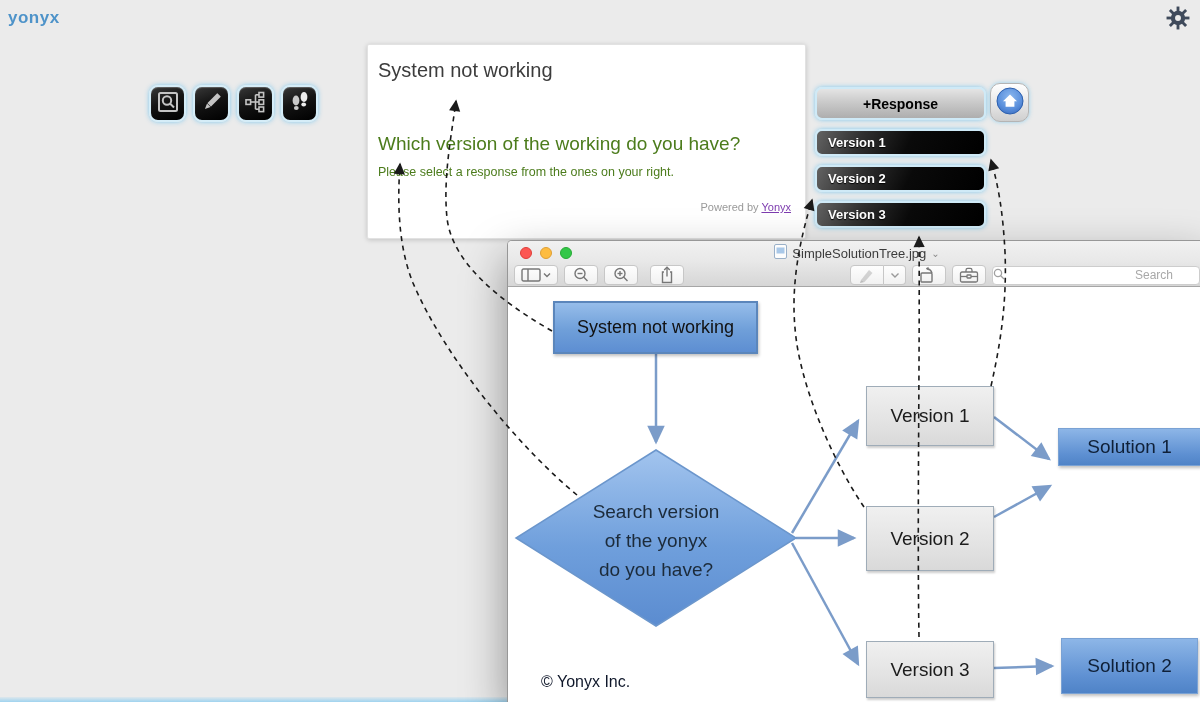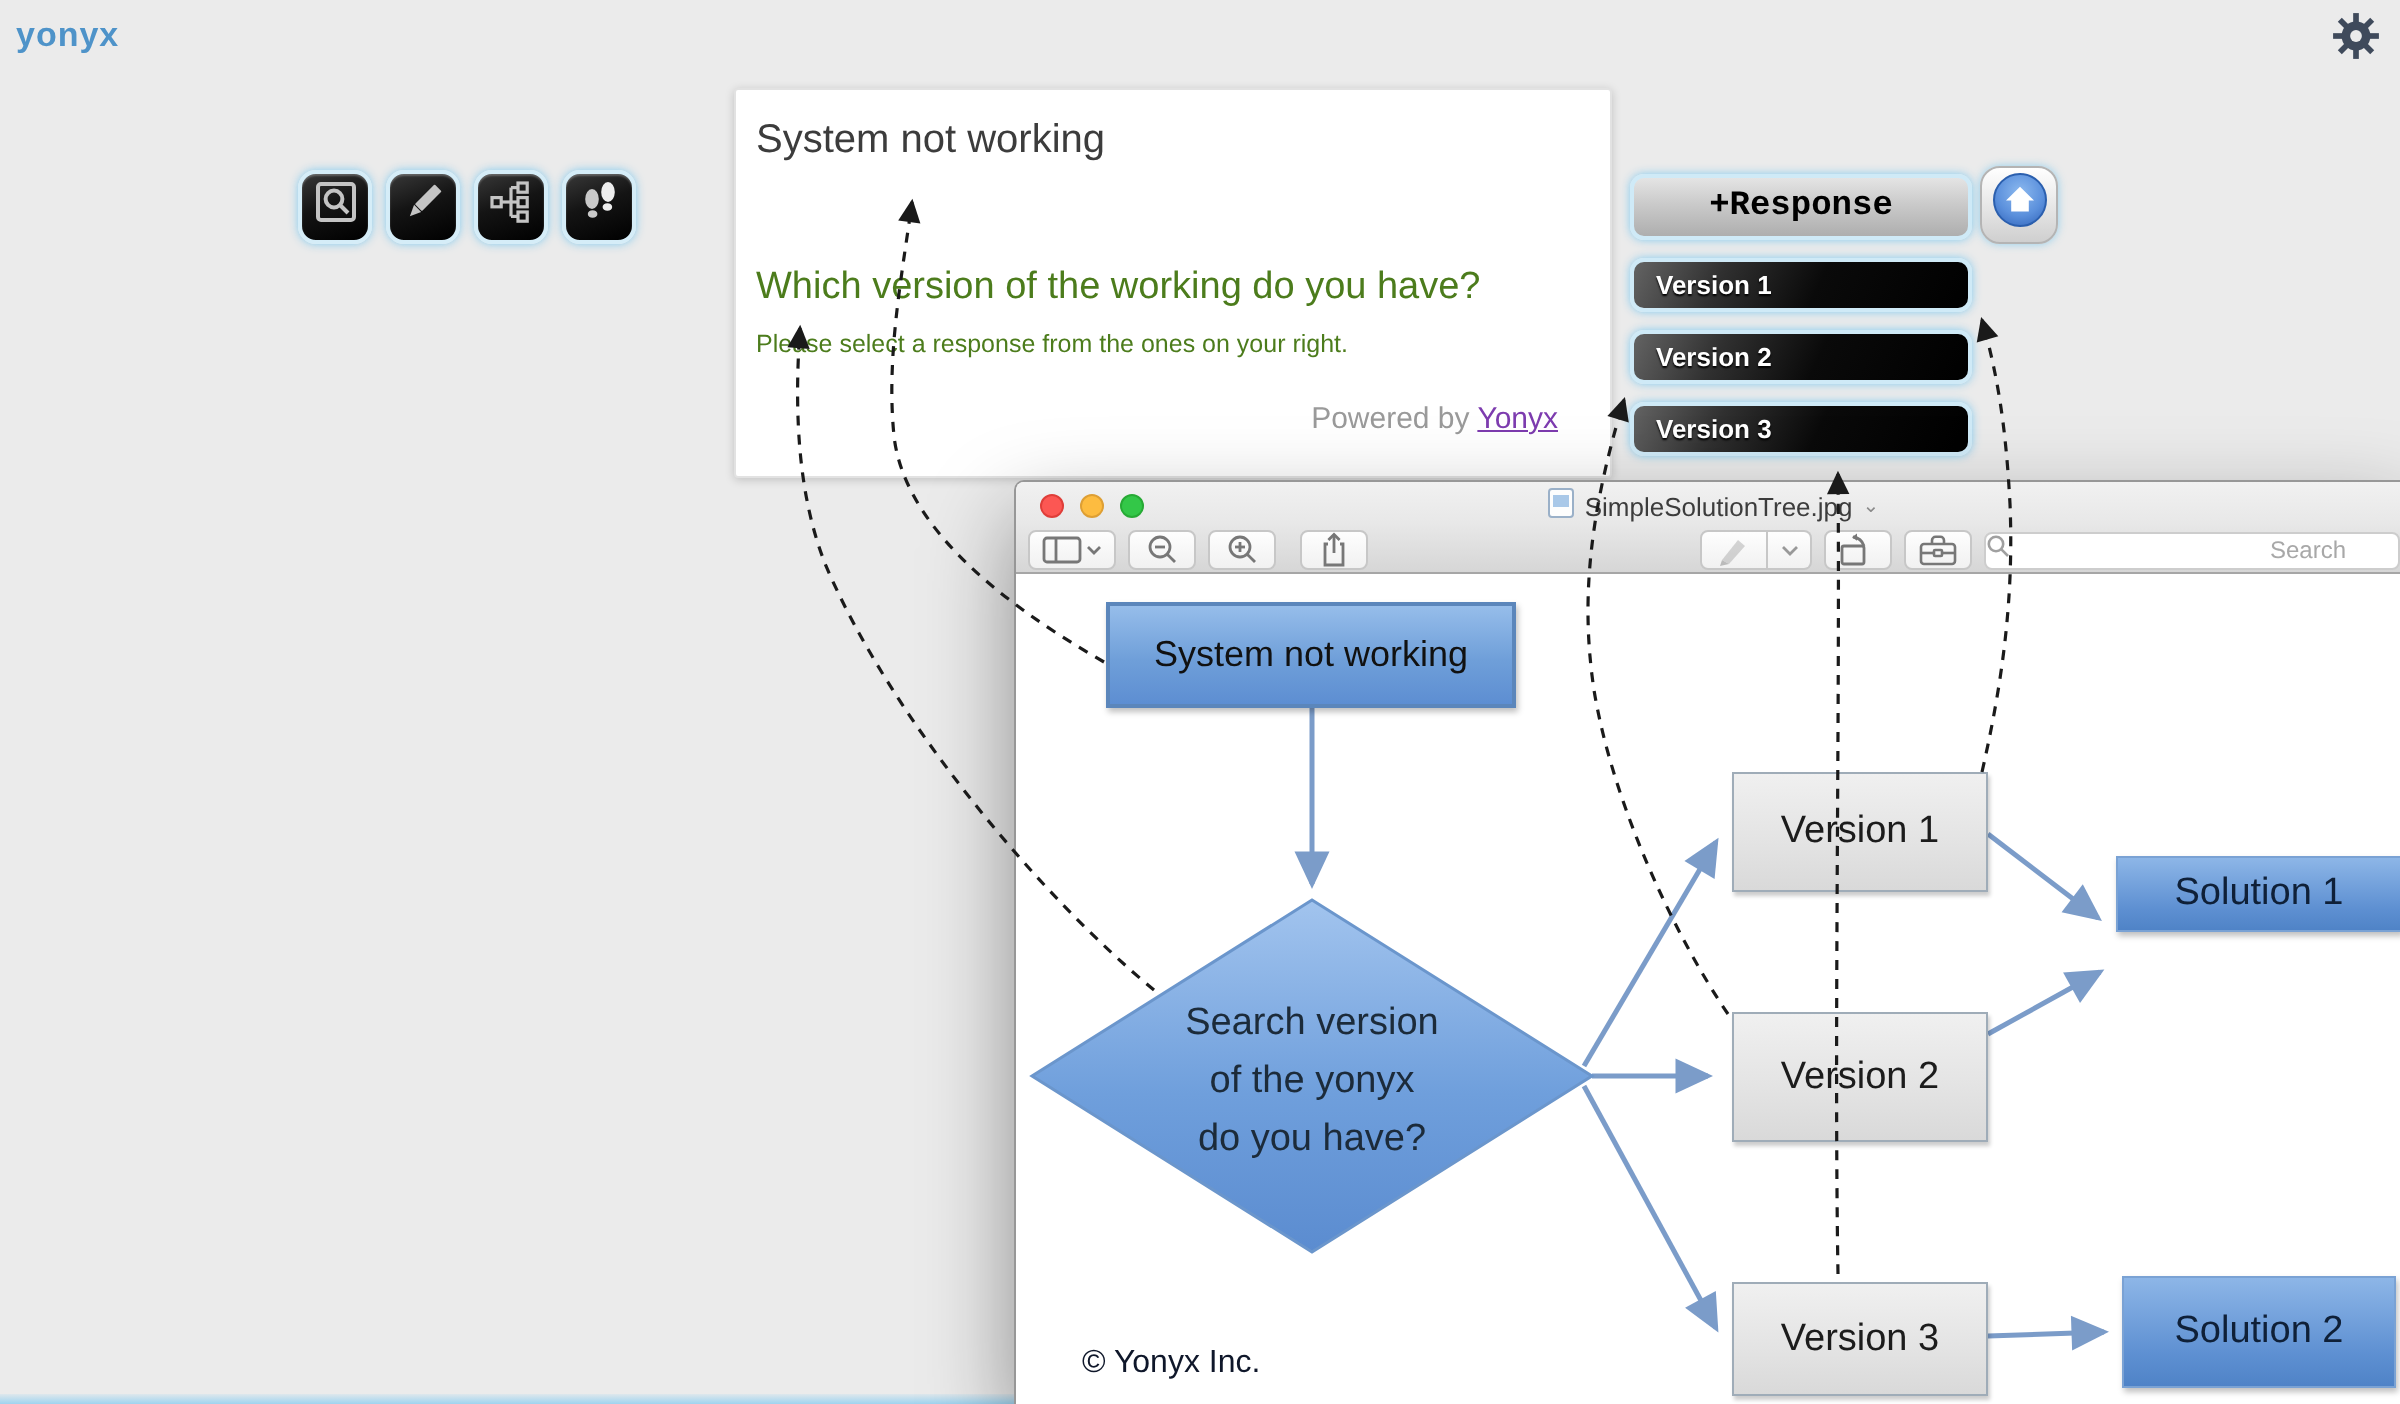--- a/index.html
+++ b/index.html
@@ -29,31 +29,31 @@
 
   
   .card {
     position:absolute; left:367px; top:44px; width:439px; height:195px;
     background:#fff; border:1px solid #e2e2e2; border-radius:2px;
     box-shadow:0 1px 5px rgba(0,0,0,.18); z-index:5;
   }
   .card-title { position:absolute; left:10px; top:14px; font-size:20px; color:#3c3c3c; }
   .card-question { position:absolute; left:10px; top:88px; font-size:19px; color:#4c7c1c; }
   .card-instruction { position:absolute; left:10px; top:120px; font-size:12.5px; color:#4c7c1c; }
-  .powered { position:absolute; right:26px; top:156px; font-size:15px; color:#9a9a9a; }
+  .powered { position:absolute; right:14px; top:156px; font-size:11px; color:#9a9a9a; }
   .powered a { color:#7d3caf; text-decoration:underline; cursor:pointer; }
 
   
   .response-panel { position:absolute; left:815px; top:87px; width:171px; z-index:5; }
   .glow { border:2px solid #cfeaf7; box-shadow:0 0 5px rgba(125,200,238,.95); }
   .add-response {
     width:171px; height:33px; border-radius:7px;
     background:linear-gradient(180deg,#e4e4e4 0%,#cacaca 45%,#aeaeae 100%);
-    color:#000; font-weight:bold; font-size:17px;
-    display:flex; align-items:center; justify-content:center; cursor:pointer;font-family:Liberation Mono, monospace;
+    color:#000; font-weight:bold; font-size:14px;
+    display:flex; align-items:center; justify-content:center; cursor:pointer;
   }
   .response-btn {
     width:171px; height:27px; margin-top:9px; border-radius:7px;
     background:linear-gradient(115deg,#636363 0%,#303030 26%,#0a0a0a 55%,#000 100%);
     color:#fff; font-weight:bold; font-size:13px;
     display:flex; align-items:center; padding-left:11px;
     text-shadow:0 1px 1px #000; cursor:pointer;
   }
   .response-btn:first-of-type { margin-top:11px; }
   .home-btn {

